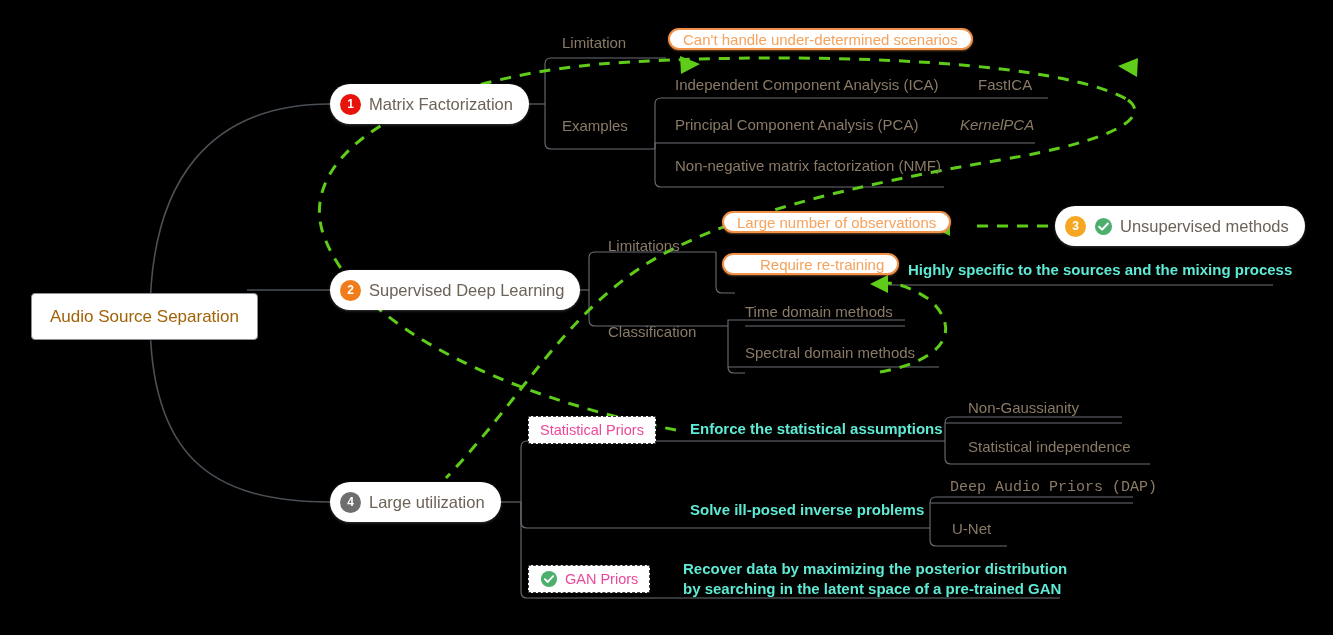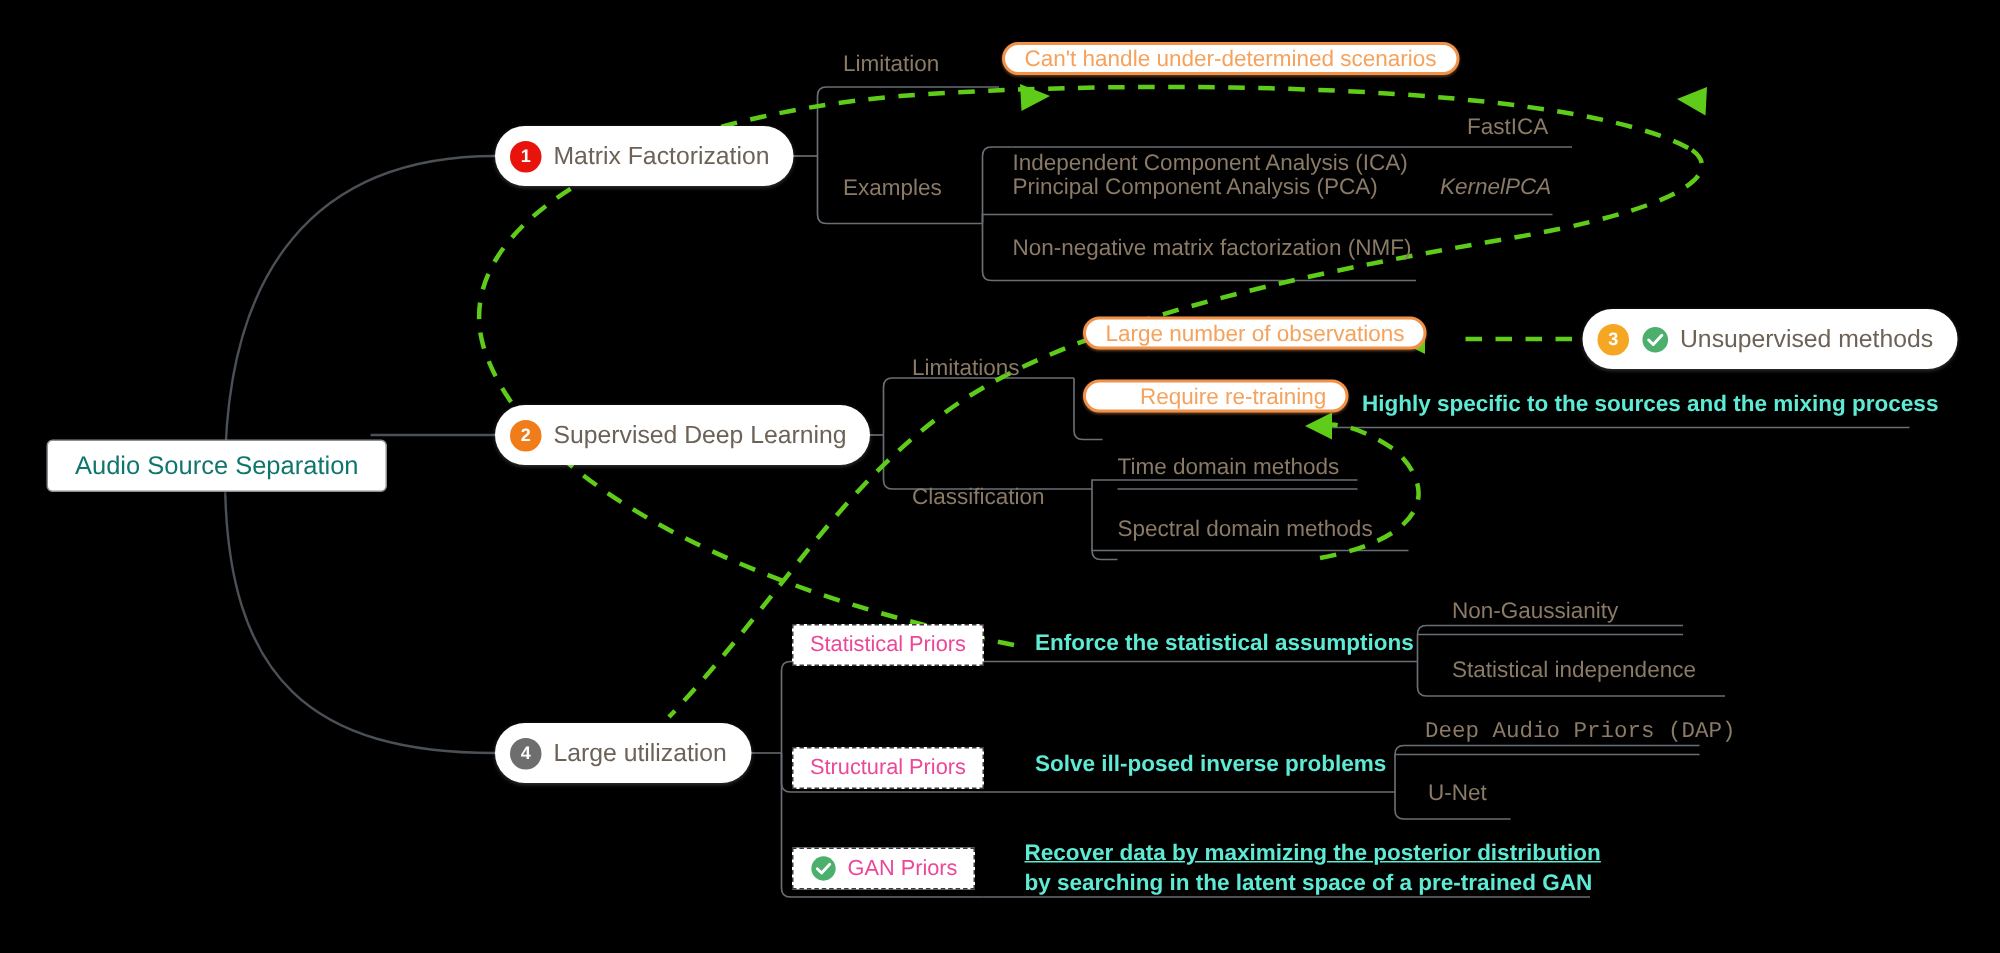--- a/index.html
+++ b/index.html
@@ -7,21 +7,21 @@
        font-family:"Liberation Sans","DejaVu Sans",sans-serif;}
   #stage{position:relative;width:1333px;height:635px;background:#000;}
   svg.edges{position:absolute;left:0;top:0;width:1333px;height:635px;}
 
   
   .node{position:absolute;display:flex;align-items:center;
         box-sizing:border-box;white-space:nowrap;}
 
   
   .root{background:#fff;border:1px solid #8a8f94;border-radius:4px;
-        padding:0 18px;height:35px;color:#0f766e;font-size:17px;
+        padding:0 18px;height:47px;color:#a16207;font-size:17px;
         box-shadow:0 1px 2px rgba(0,0,0,.35);}
 
   
   .pill{background:#fff;border-radius:24px;height:40px;padding:0 16px 0 10px;
         color:#6d6257;font-size:16.5px;
         box-shadow:0 1px 3px rgba(255,255,255,.22);}
   .pill .num{width:21px;height:21px;border-radius:50%;color:#fff;
              font-size:12px;font-weight:bold;display:flex;
              align-items:center;justify-content:center;margin-right:8px;flex:0 0 auto;}
 
@@ -151,21 +151,21 @@
     <span>Large utilization</span>
   </div>
 
   <div class="txt" style="left:562px;top:34px;">Limitation</div>
   <div class="txt" style="left:562px;top:117px;">Examples</div>
 
   <div class="node cap" style="left:668px;top:28px;">
     <span>Can't handle under-determined scenarios</span>
   </div>
 
-  <div class="txt" style="left:675px;top:76px;margin-top:24px;">Independent Component Analysis (ICA)</div>
+  <div class="txt" style="left:675px;top:76px;">Independent Component Analysis (ICA)</div>
   <div class="txt" style="left:978px;top:76px;">FastICA</div>
 
   <div class="txt" style="left:675px;top:116px;">Principal Component Analysis (PCA)</div>
   <div class="txt" style="left:960px;top:116px;font-style:italic;">KernelPCA</div>
 
   <div class="txt" style="left:675px;top:157px;">Non-negative matrix factorization (NMF)</div>
 
   <div class="txt" style="left:608px;top:237px;">Limitations</div>
   <div class="txt" style="left:608px;top:323px;">Classification</div>
 
@@ -177,37 +177,34 @@
     <span>Require re-training</span>
   </div>
 
   <div class="txt bold" style="left:908px;top:261px;">Highly specific to the sources and the mixing process</div>
 
   <div class="txt" style="left:745px;top:303px;">Time domain methods</div>
   <div class="txt" style="left:745px;top:344px;">Spectral domain methods</div>
 
   <div class="node dbox" style="left:528px;top:416px;">
     <span>Statistical Priors</span>
-  </div>
-  <div class="node dbox" style="left:528px;top:498px;">
-    <span>Structural Priors</span>
   </div>
   <div class="node dbox" style="left:528px;top:565px;">
     <span class="chk ok">
       <svg viewBox="0 0 20 20" width="18" height="18">
           <circle cx="10" cy="10" r="9" fill="#4caf6e"></circle>
       <path d="M5.4 10.2 L8.6 13.3 L14.6 6.9" fill="none" stroke="#fff" stroke-width="2.1" stroke-linecap="round" stroke-linejoin="round"></path>
         </svg>
     </span>
     <span>GAN Priors</span>
   </div>
 
   <div class="txt bold" style="left:690px;top:420px;">Enforce the statistical assumptions</div>
   <div class="txt bold" style="left:690px;top:501px;">Solve ill-posed inverse problems</div>
-  <div class="txt bold" style="left:683px;top:560px;text-decoration:underline;">Recover data by maximizing the posterior distribution</div>
+  <div class="txt bold" style="left:683px;top:560px;">Recover data by maximizing the posterior distribution</div>
   <div class="txt bold" style="left:683px;top:580px;">by searching in the latent space of a pre-trained GAN</div>
 
   <div class="txt" style="left:968px;top:399px;">Non-Gaussianity</div>
   <div class="txt" style="left:968px;top:438px;">Statistical independence</div>
 
   <div class="txt" style="left:950px;top:479px;font-family:Liberation Mono, monospace;">Deep Audio Priors (DAP)</div>
   <div class="txt" style="left:952px;top:520px;">U-Net</div>
 
 </div>
 

